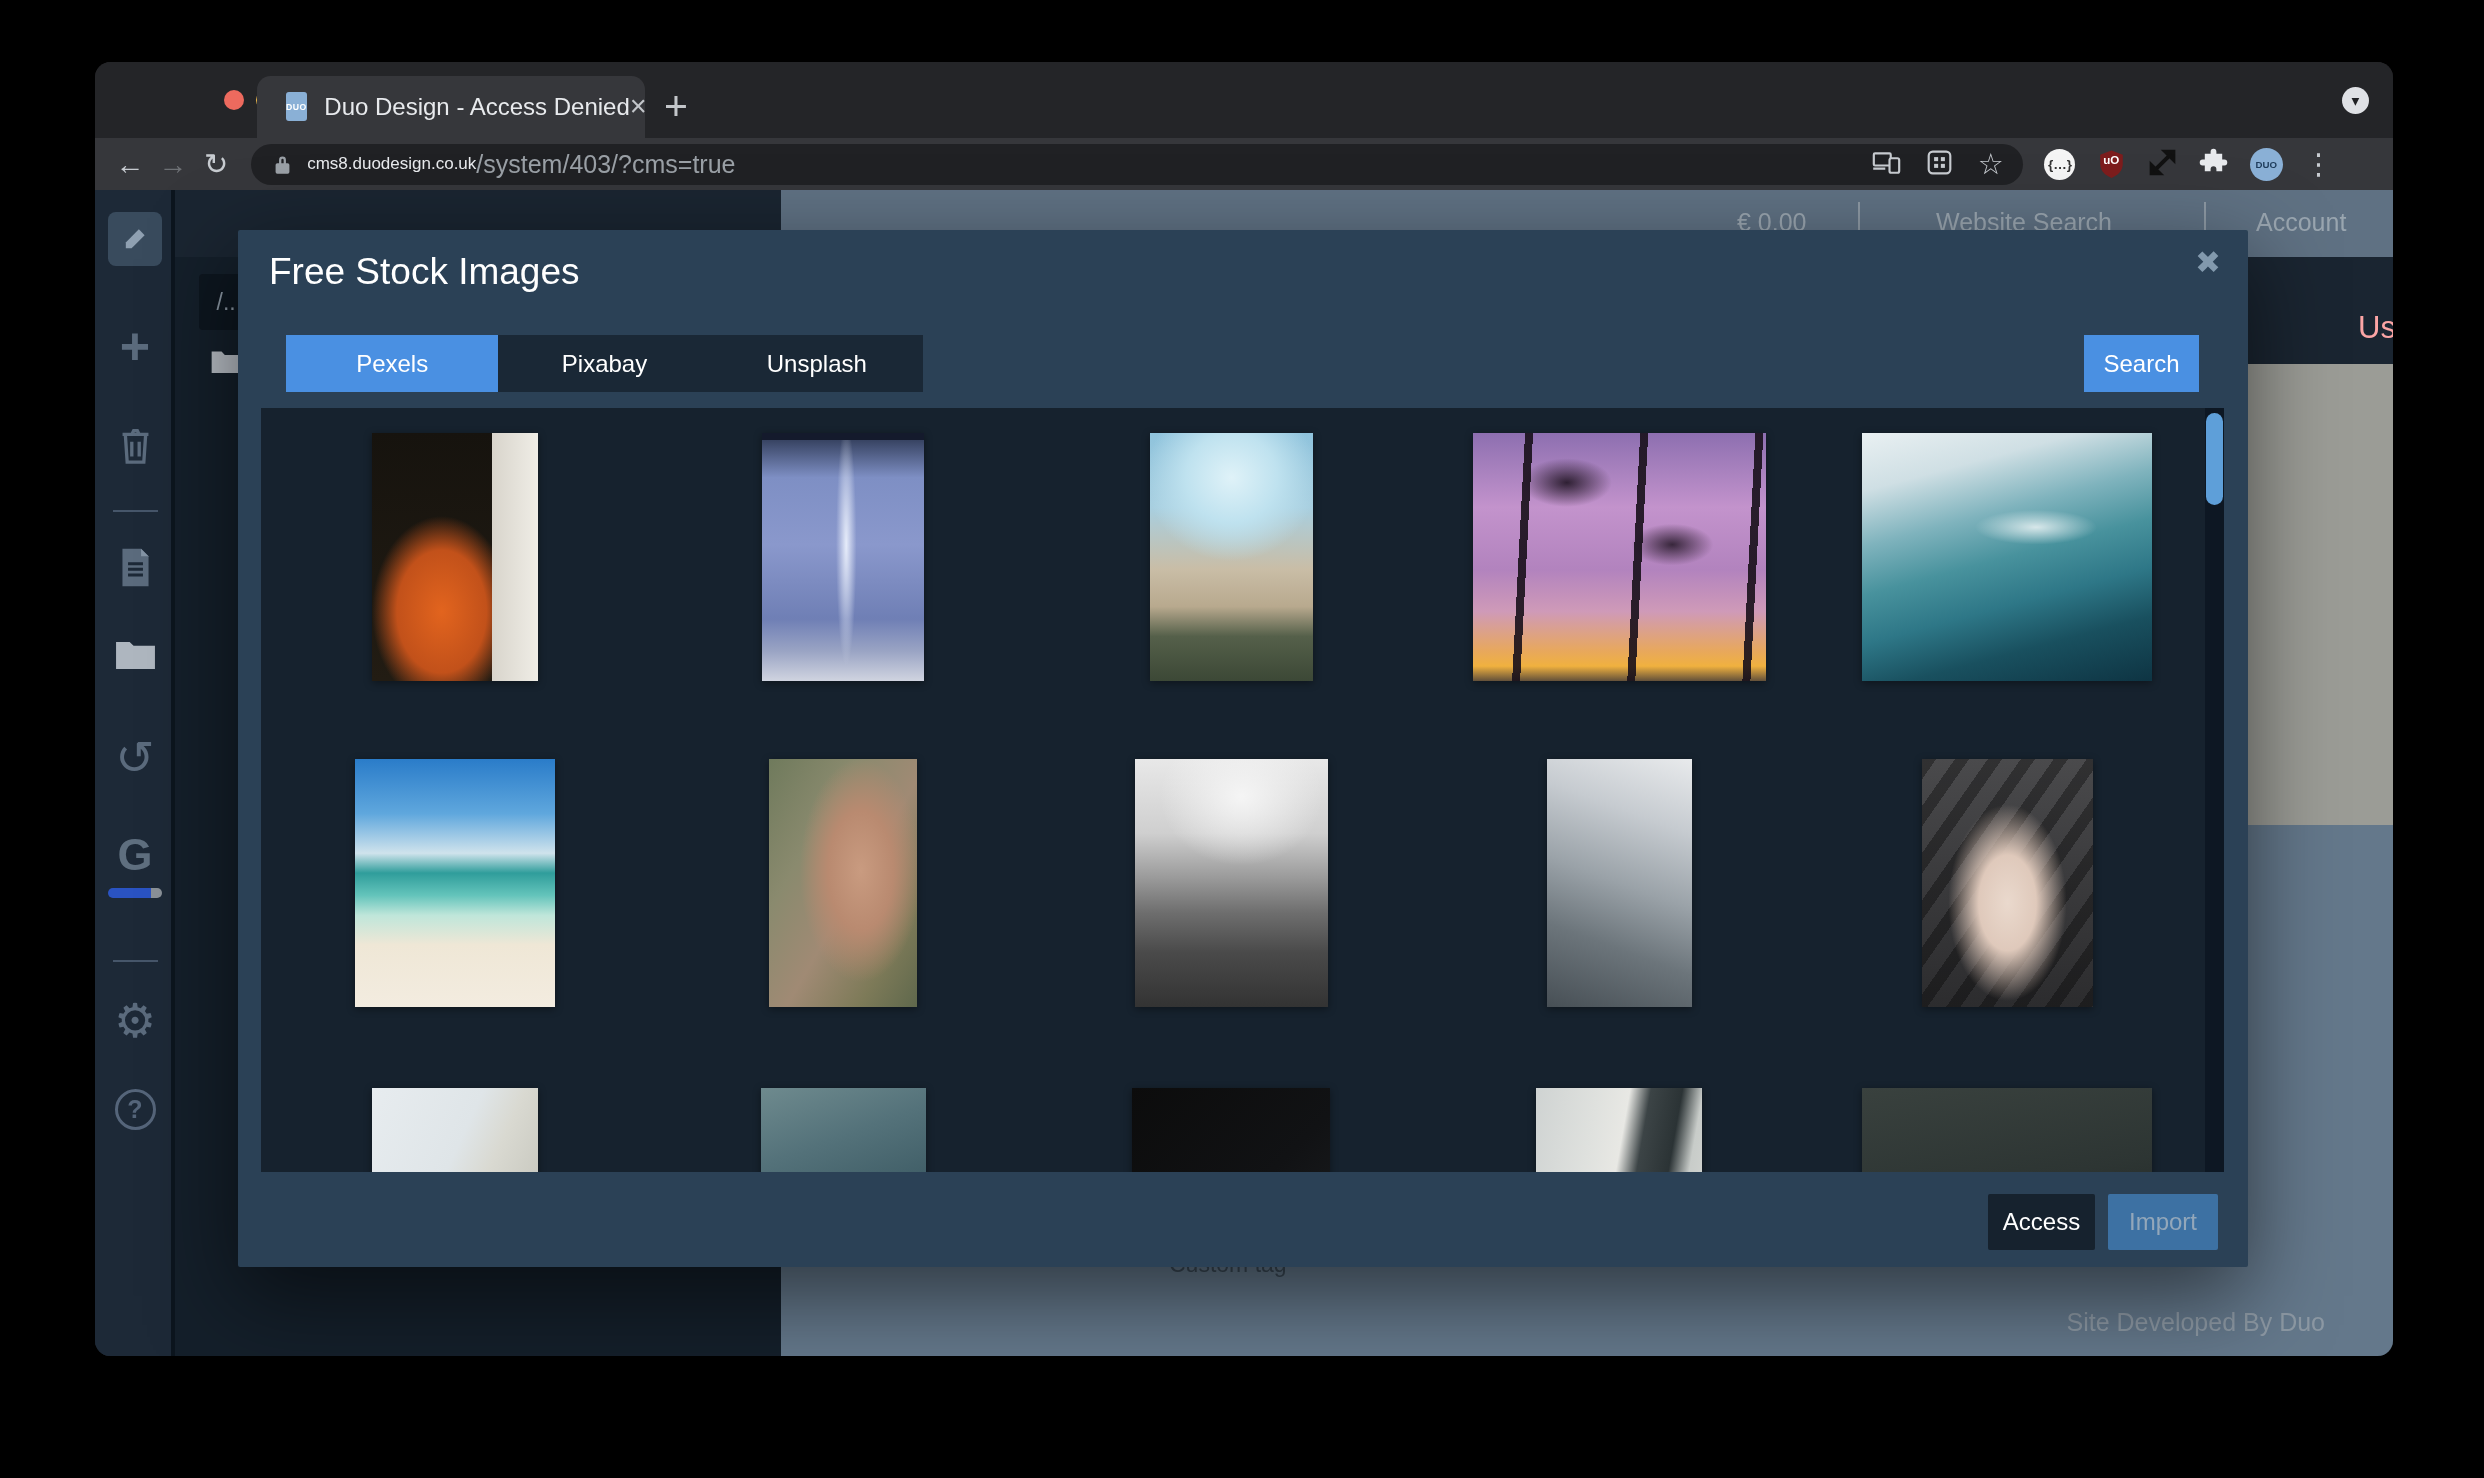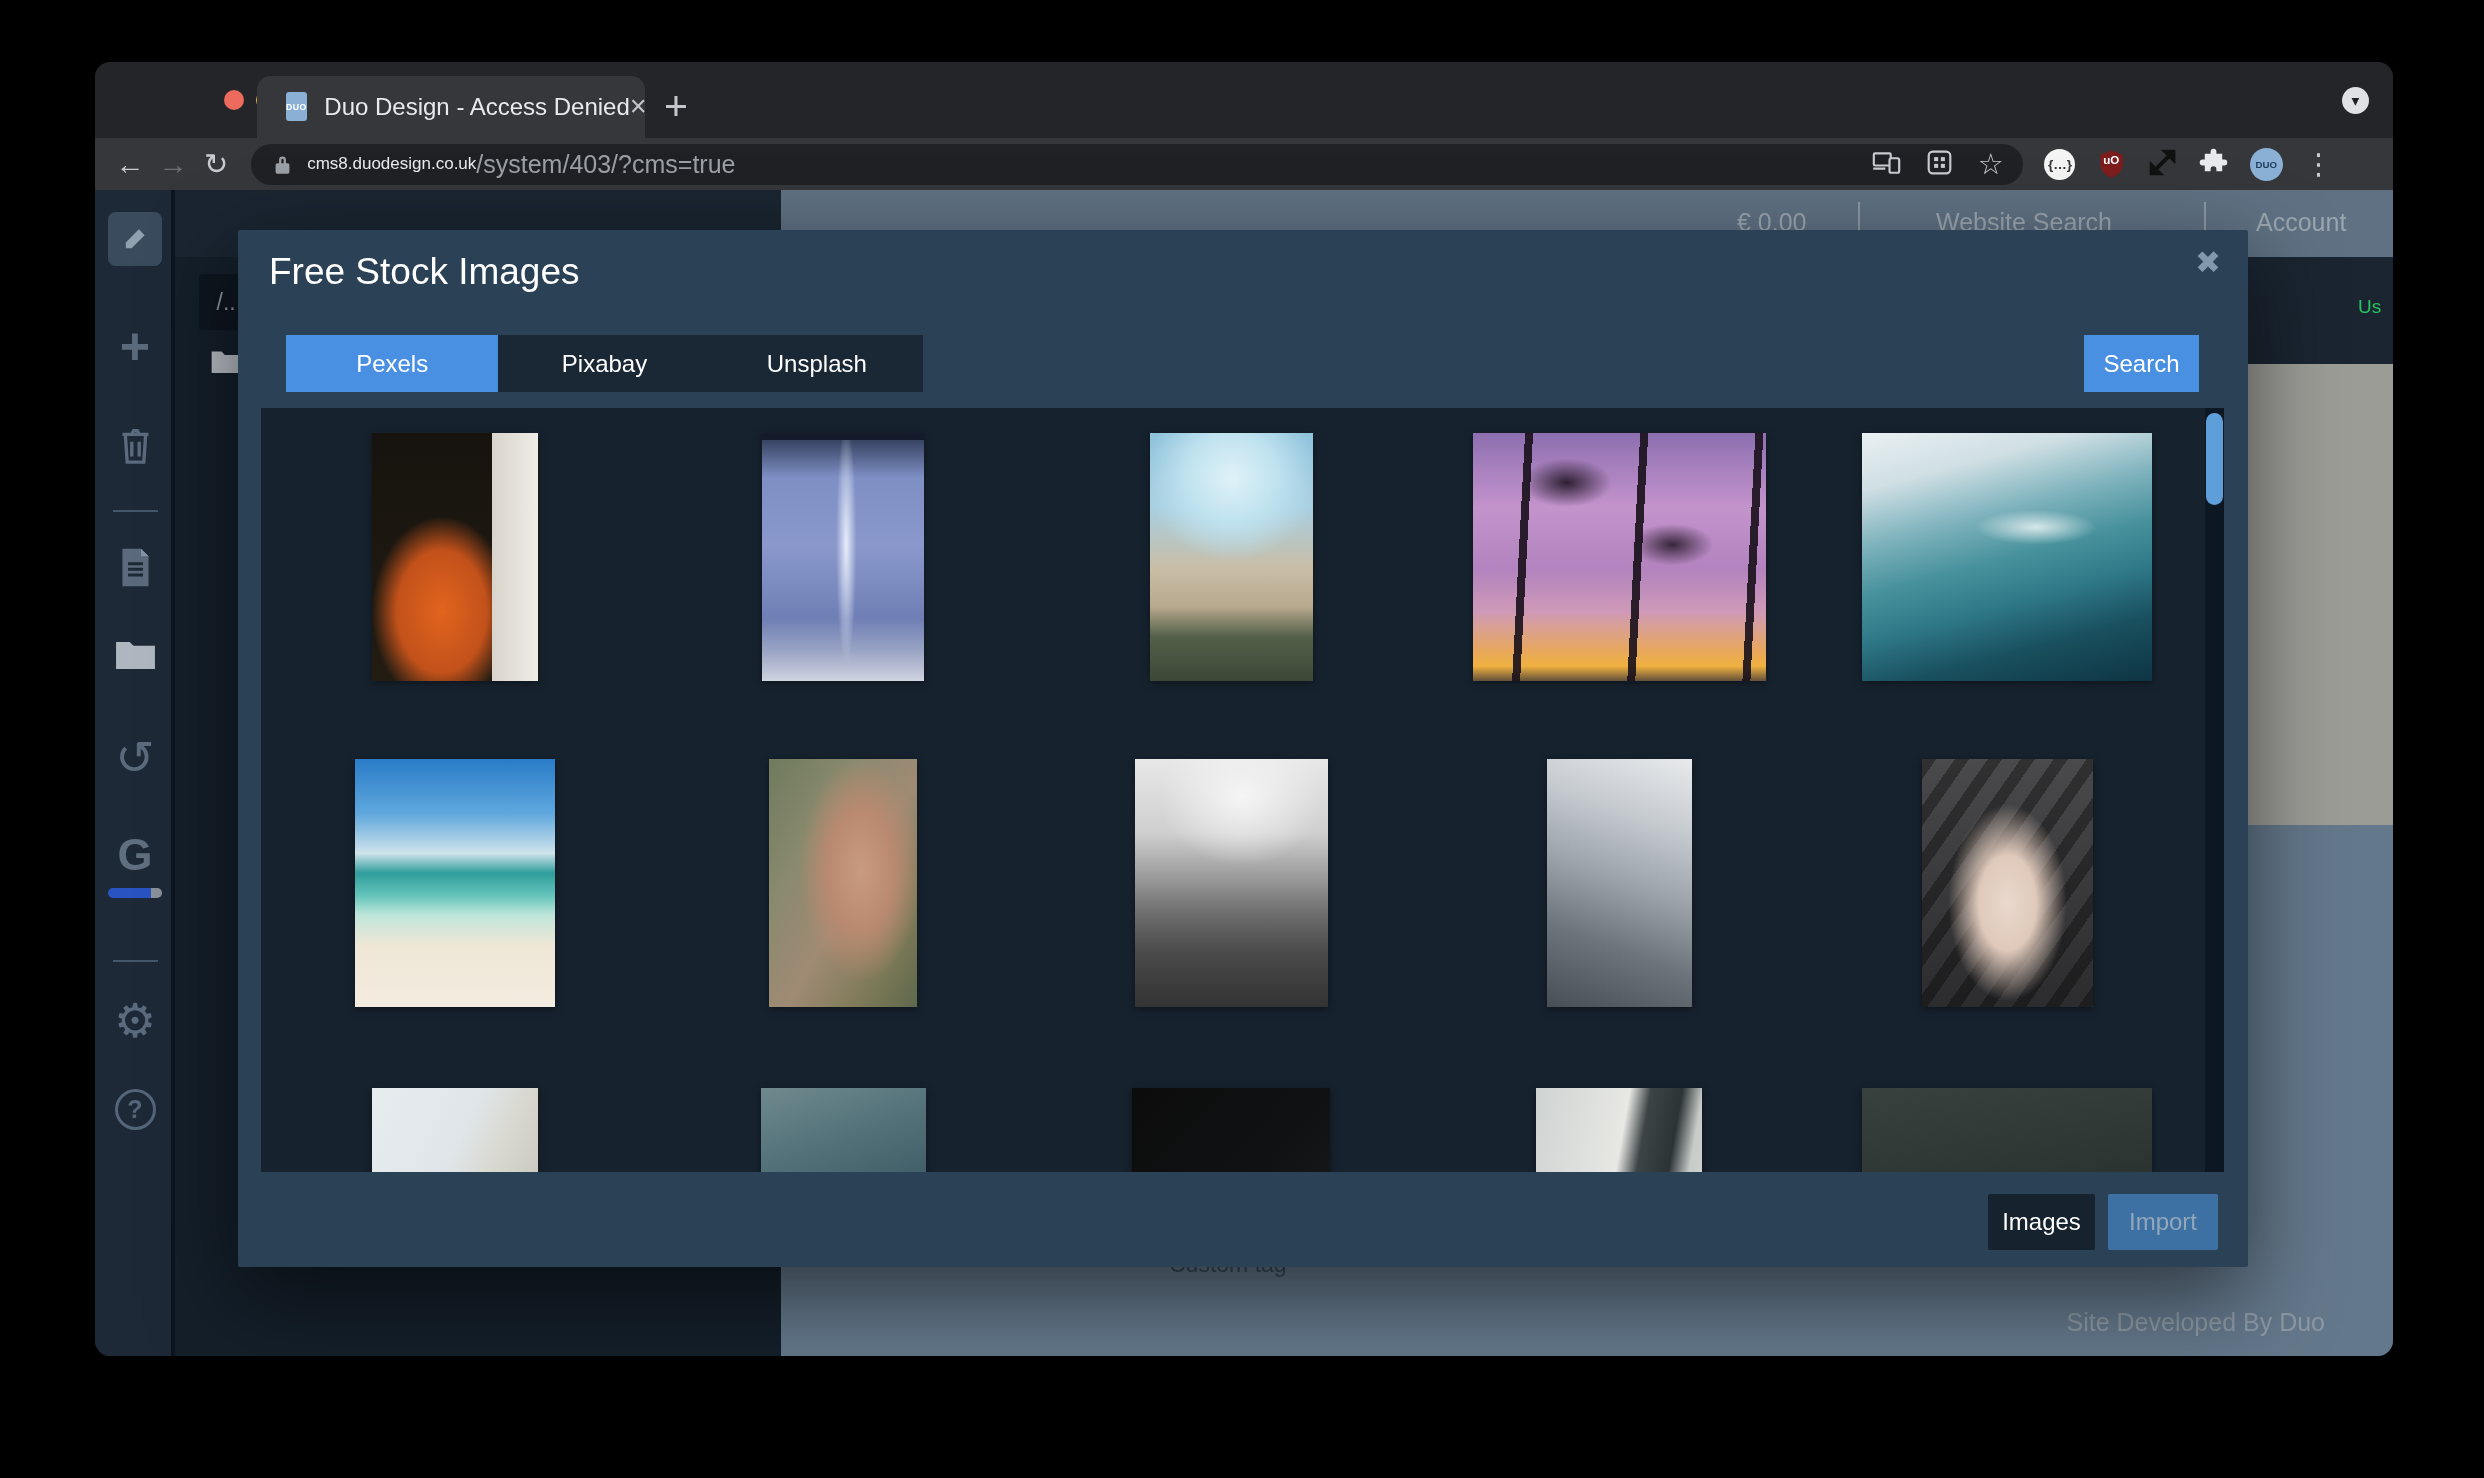--- a/index.html
+++ b/index.html
@@ -70,21 +70,21 @@
 
   
   .band-left { position:absolute; left:80px; top:0; width:606px; height:67px; background:#3d5062; }
   .fm-title { position:absolute; left:28px; top:16.5px; font-size:27px; color:#c6cdd4; }
   .band-right { position:absolute; left:686px; top:0; width:1612px; height:67px; background:#5f7183; }
   .band-item { position:absolute; top:18.4px; font-size:25px; color:#9aa6b0; }
   .band-sep { position:absolute; top:11.6px; width:1.9px; height:43px; background:#8d99a4; }
 
   
   .nav-block { position:absolute; left:686px; top:67px; width:1612px; height:107px; background:#1a2531; }
-  .nav-us { position:absolute; left:1577px; top:39px; font-size:19px; color:#22c55e; }
+  .nav-us { position:absolute; left:1577px; top:53px; font-size:31px; color:#fca5a5; }
   .gray-block { position:absolute; left:686px; top:174px; width:1612px; height:461px; background:#9b9c96; }
   .bluegray-block { position:absolute; left:686px; top:635px; width:1612px; height:532px; background:#64788b; }
   .custom-tag { position:absolute; left:388px; top:426px; font-size:23px; color:#3b4a57; }
   .site-credit { position:absolute; right:68px; top:483px; font-size:25px; color:#8d99a4; }
 
   
   .filepanel { position:absolute; left:80px; top:67px; width:606px; height:1099px; background:#141f2a; }
   .path-box { position:absolute; left:24px; top:16.5px; width:543px; height:56px; background:#0d161f;
     border-radius:3.9px; color:#8b97a3; font-size:23px; line-height:56px; padding-left:17.5px; }
   .fp-folder { position:absolute; left:35px; top:91px; color:#b9bfc6; }
@@ -380,20 +380,20 @@
           <div class="cell">
               <div class="ph ph15" style="width:290px;height:248px;" title="Dark vehicle interior ceiling view"></div>
             </div>
         </div>
         <div class="vtrack">
           <div class="vthumb"></div>
         </div>
       </div>
 
       <div class="modal-footer">
-        <div class="btn-close">Images</div>
+        <div class="btn-close">Access</div>
         <div class="btn-import">Import</div>
       </div>
     </div>
 
   </div>
 </div>
 
 
 </body></html>

